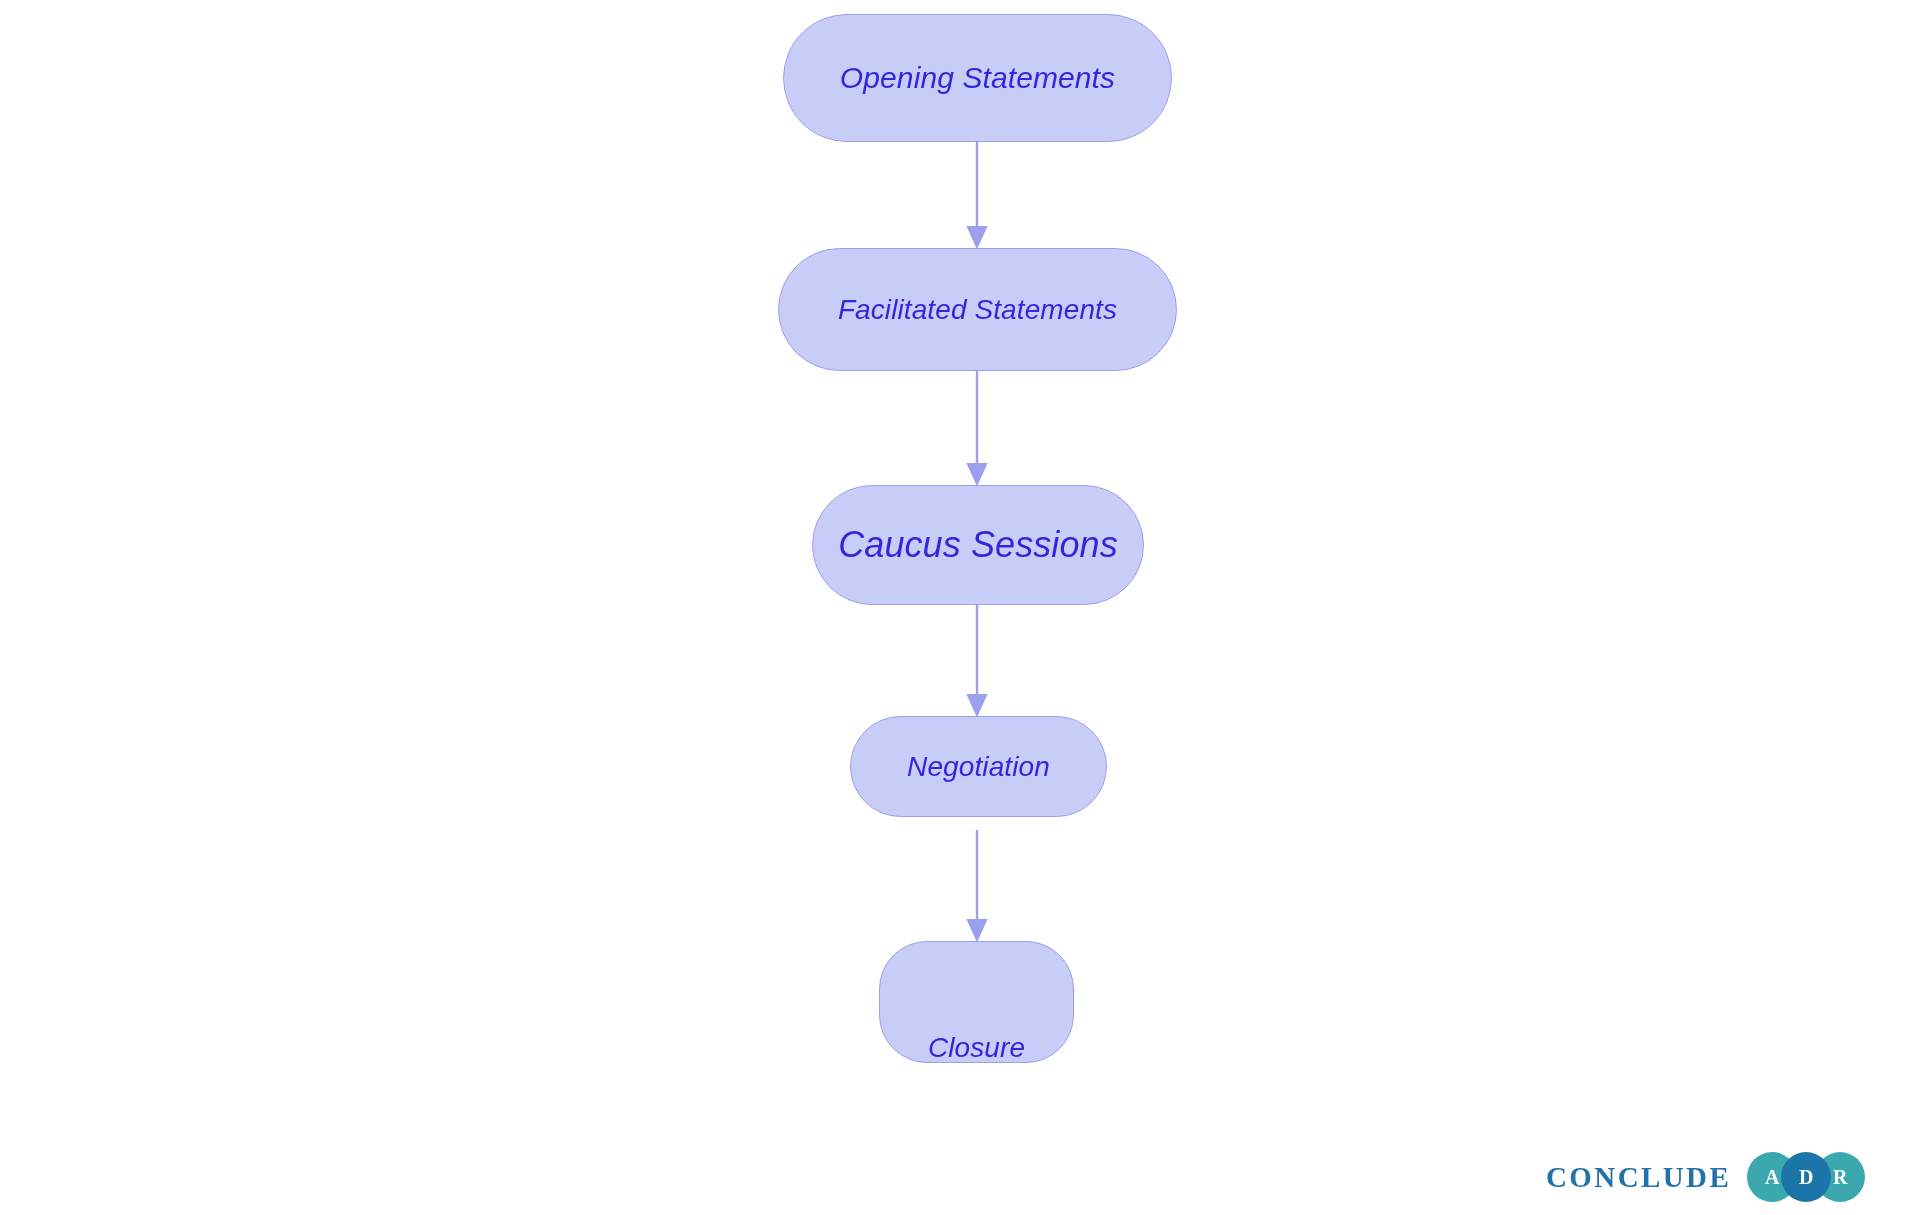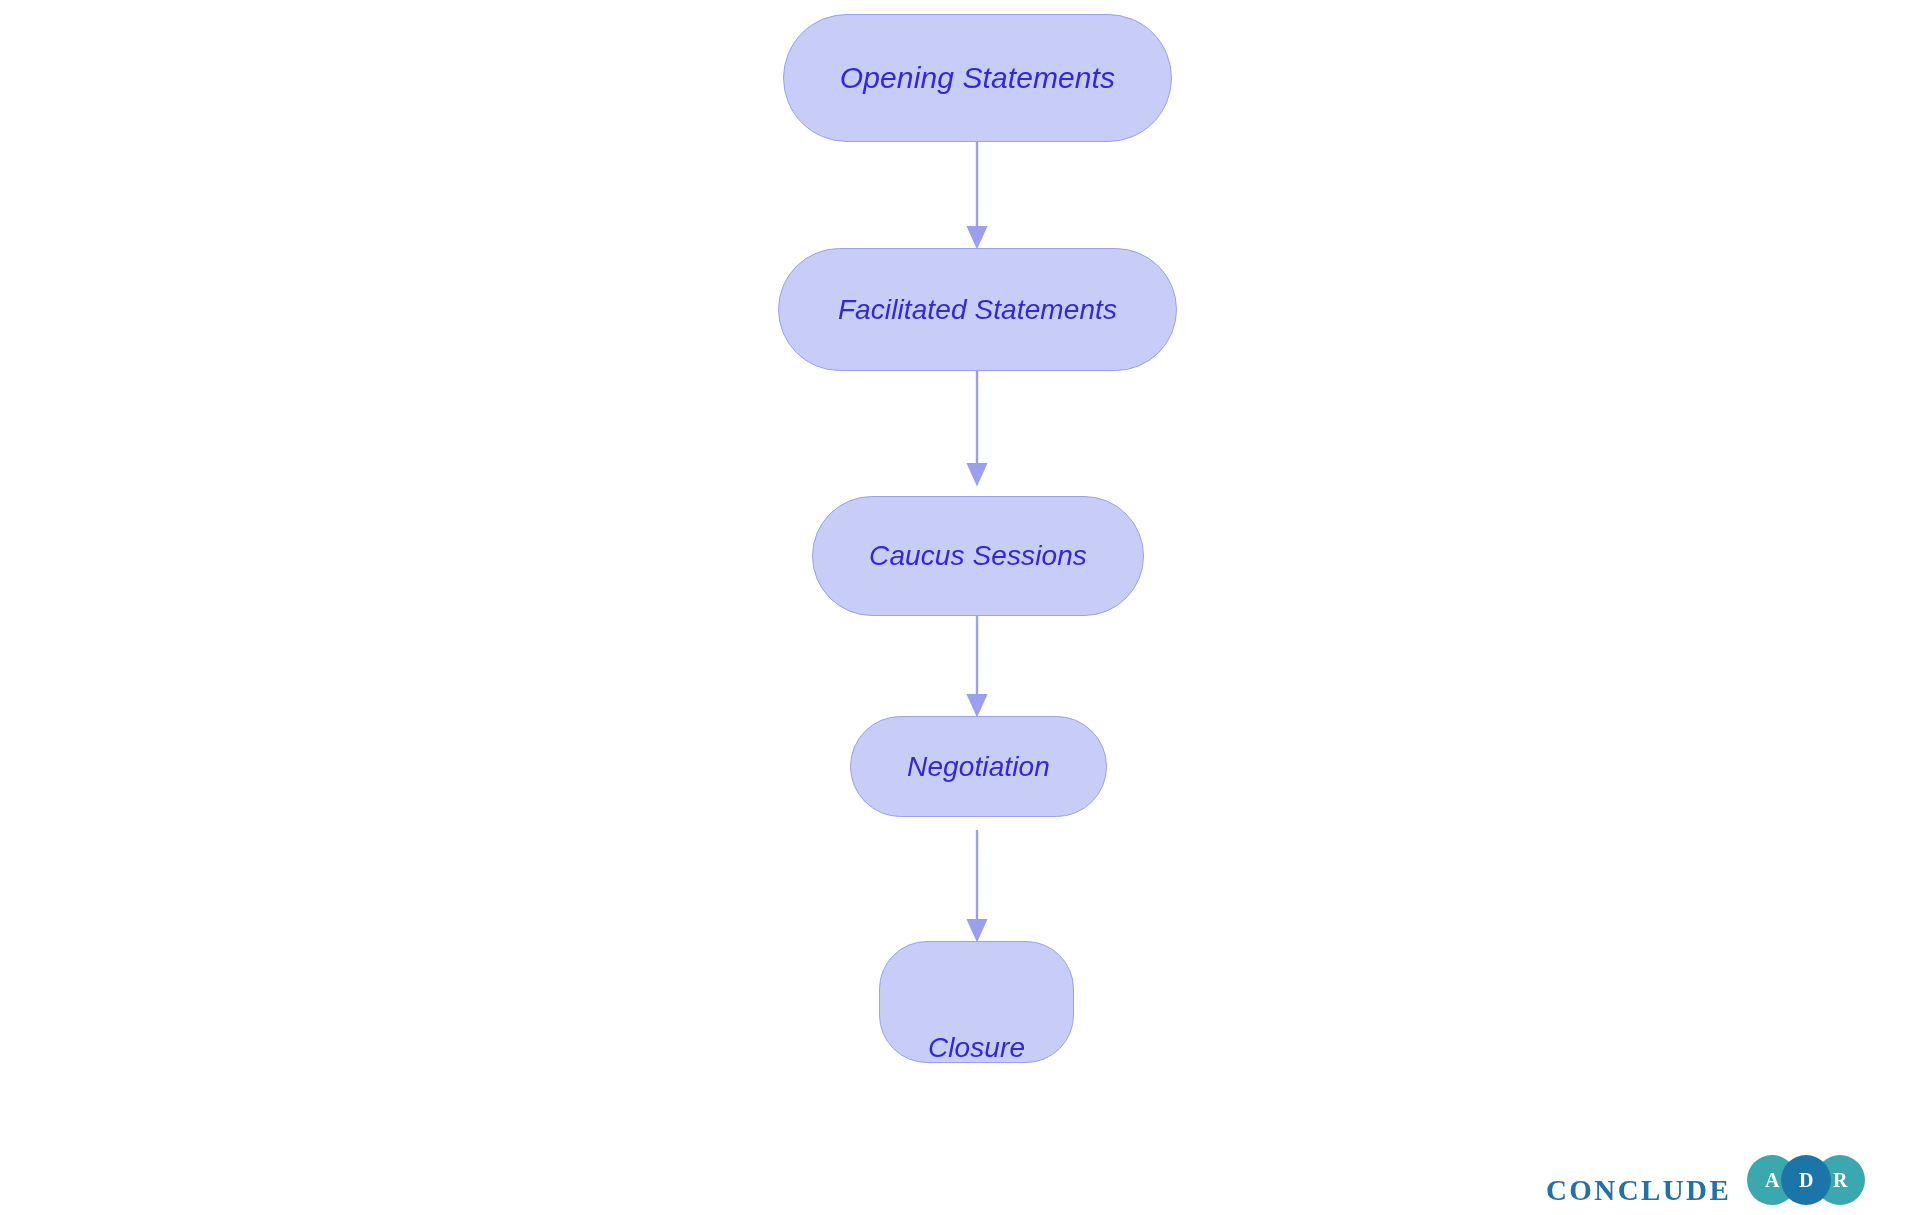--- a/index.html
+++ b/index.html
@@ -40,32 +40,32 @@
 
   .flow-node .node-label {
     display: block;
     line-height: 1;
     font-style: italic;
   }
 
   
   .node-0 { left: 783px; top: 14px;   width: 389px; height: 128px; border-radius: 64px;  font-size: 30px; }
   .node-1 { left: 778px; top: 248px;  width: 399px; height: 123px; border-radius: 61.5px; font-size: 28px; }
-  .node-2 { left: 812px; top: 485px;  width: 332px; height: 120px; border-radius: 60px;  font-size: 28px; margin-top: 11px; }
+  .node-2 { left: 812px; top: 485px;  width: 332px; height: 120px; border-radius: 60px;  font-size: 36px; }
   .node-3 { left: 850px; top: 716px;  width: 257px; height: 101px; border-radius: 57px;  font-size: 28px; }
   .node-4 { left: 879px; top: 941px;  width: 195px; height: 122px; border-radius: 48px;  font-size: 28px; align-items: flex-end; }
 
   
   #brand-logo {
     position: absolute;
     left: 1546px;
     top: 1149px;
     height: 56px;
     display: flex;
-    align-items: flex-end;
+    align-items: center;
     gap: 16px;
   }
   #brand-wordmark {
     font-family: "Liberation Serif", serif;
     font-weight: 700;
     font-size: 29px;
     letter-spacing: 2.4px;
     color: #2272a8;
     line-height: 1;
   }

